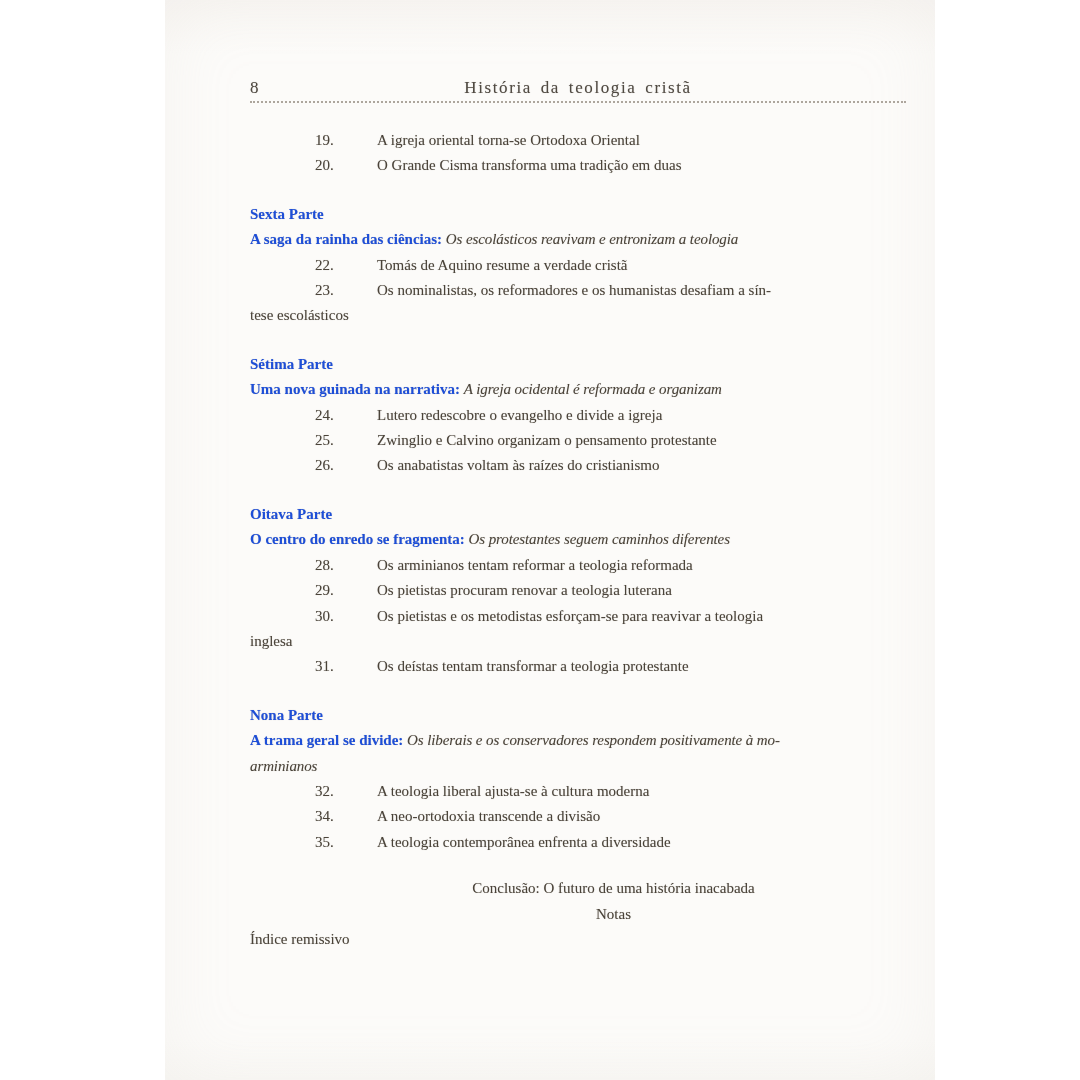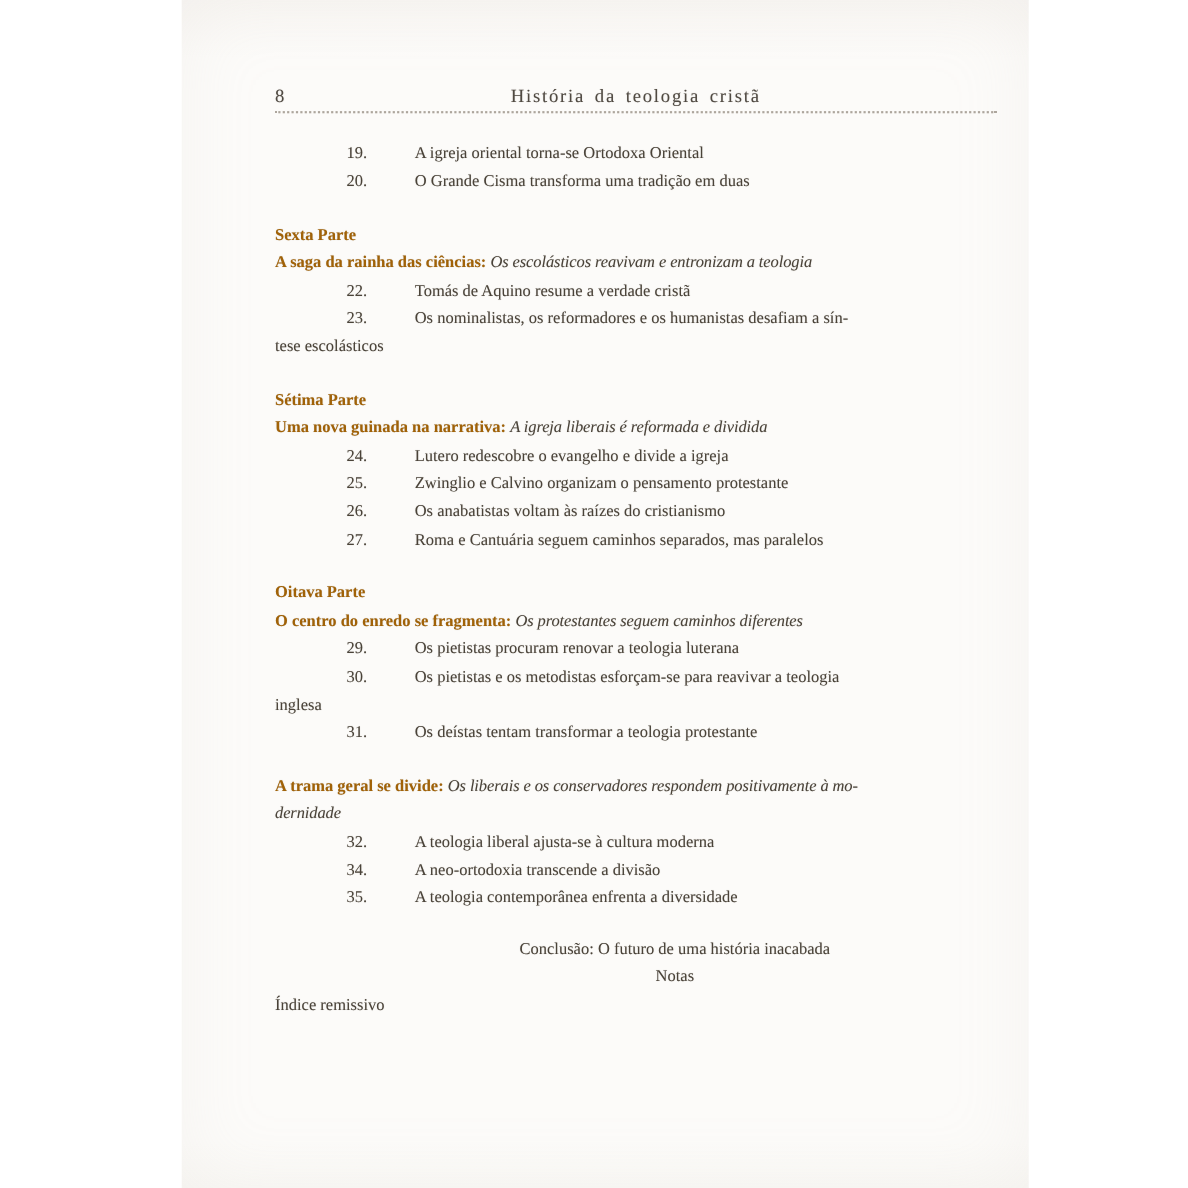--- a/index.html
+++ b/index.html
@@ -46,21 +46,21 @@
   }
   .chapter { text-indent: 65px; }
   .chapter .chnum {
     display: inline-block;
     width: 62px;
     text-indent: 0;
   }
   .part { margin-top: 23px; }
   .part-heading, .part-subtitle b {
     font-weight: 700;
-    color: #a16207;
+    color: #1d4ed8;
   }
   .part-subtitle i, .subtitle-cont {
     font-style: italic;
     letter-spacing: -0.1px;
     margin-top: 46px;
   }
   .closing { margin-top: 21px; }
   .closing-line.indent { padding-left: 65px; text-align: center; }
 </style>
 </head>
@@ -77,35 +77,36 @@
     <div class="chapter"><span class="chnum">19.</span><span class="chtitle">A igreja oriental torna-se Ortodoxa Oriental</span></div>
     <div class="chapter"><span class="chnum">20.</span><span class="chtitle">O Grande Cisma transforma uma tradição em duas</span></div>
     <section class="part">
       <div class="part-heading">Sexta Parte</div>
       <div class="part-subtitle"><b>A saga da rainha das ciências:</b> <i>Os escolásticos reavivam e entronizam a teologia</i></div>
       <div class="chapter"><span class="chnum">22.</span><span class="chtitle">Tomás de Aquino resume a verdade cristã</span></div>
       <div class="chapter"><span class="chnum">23.</span><span class="chtitle">Os nominalistas, os reformadores e os humanistas desafiam a sín-</span><br><span class="chapter-cont">tese escolásticos</span></div>
     </section>
     <section class="part">
       <div class="part-heading">Sétima Parte</div>
-      <div class="part-subtitle"><b>Uma nova guinada na narrativa:</b> <i>A igreja liberais é reformada e dividida</i></div>
+      <div class="part-subtitle"><b>Uma nova guinada na narrativa:</b> <i>A igreja ocidental é reformada e organizam</i></div>
       <div class="chapter"><span class="chnum">24.</span><span class="chtitle">Lutero redescobre o evangelho e divide a igreja</span></div>
       <div class="chapter"><span class="chnum">25.</span><span class="chtitle">Zwinglio e Calvino organizam o pensamento protestante</span></div>
       <div class="chapter"><span class="chnum">26.</span><span class="chtitle">Os anabatistas voltam às raízes do cristianismo</span></div>
-      <div class="chapter"><span class="chnum">27.</span><span class="chtitle">Roma e Cantuária seguem caminhos separados, mas paralelos</span></div>
     </section>
     <section class="part">
       <div class="part-heading">Oitava Parte</div>
       <div class="part-subtitle"><b>O centro do enredo se fragmenta:</b> <i>Os protestantes seguem caminhos diferentes</i></div>
+      <div class="chapter"><span class="chnum">28.</span><span class="chtitle">Os arminianos tentam reformar a teologia reformada</span></div>
       <div class="chapter"><span class="chnum">29.</span><span class="chtitle">Os pietistas procuram renovar a teologia luterana</span></div>
       <div class="chapter"><span class="chnum">30.</span><span class="chtitle">Os pietistas e os metodistas esforçam-se para reavivar a teologia</span><br><span class="chapter-cont">inglesa</span></div>
       <div class="chapter"><span class="chnum">31.</span><span class="chtitle">Os deístas tentam transformar a teologia protestante</span></div>
     </section>
     <section class="part">
-      <div class="part-subtitle"><b>A trama geral se divide:</b> <i>Os liberais e os conservadores respondem positivamente à mo-</i><br><i class="subtitle-cont">dernidade</i></div>
+      <div class="part-heading">Nona Parte</div>
+      <div class="part-subtitle"><b>A trama geral se divide:</b> <i>Os liberais e os conservadores respondem positivamente à mo-</i><br><i class="subtitle-cont">arminianos</i></div>
       <div class="chapter"><span class="chnum">32.</span><span class="chtitle">A teologia liberal ajusta-se à cultura moderna</span></div>
       <div class="chapter"><span class="chnum">34.</span><span class="chtitle">A neo-ortodoxia transcende a divisão</span></div>
       <div class="chapter"><span class="chnum">35.</span><span class="chtitle">A teologia contemporânea enfrenta a diversidade</span></div>
     </section>
     <div class="closing">
       <div class="closing-line indent">Conclusão: O futuro de uma história inacabada</div>
       <div class="closing-line indent">Notas</div>
       <div class="closing-line">Índice remissivo</div>
     </div>
   </main>

